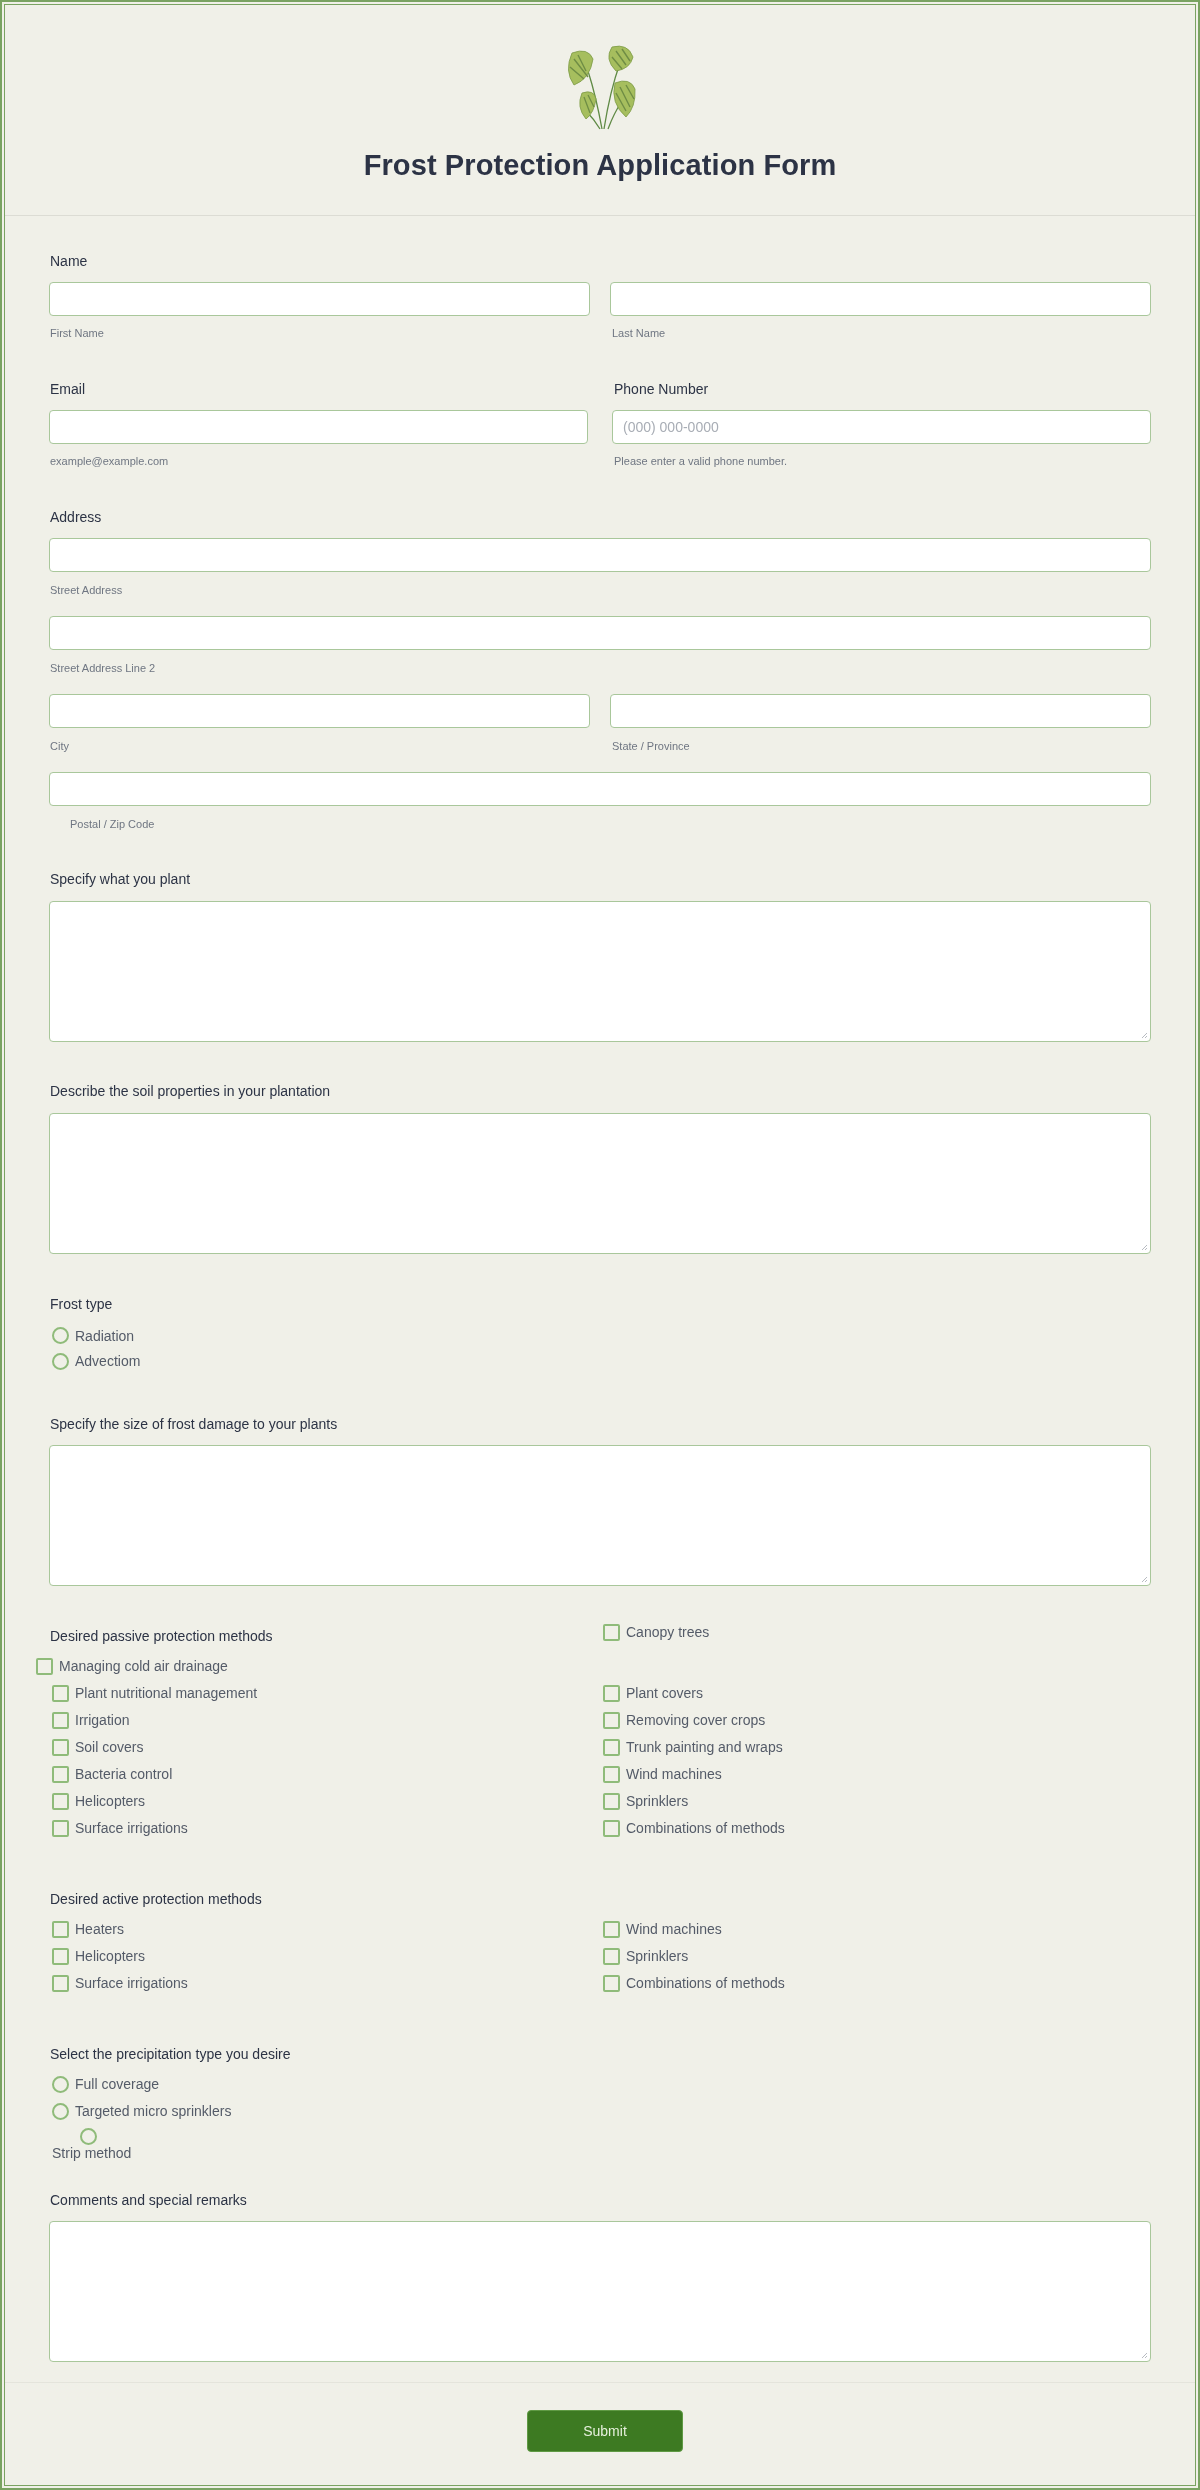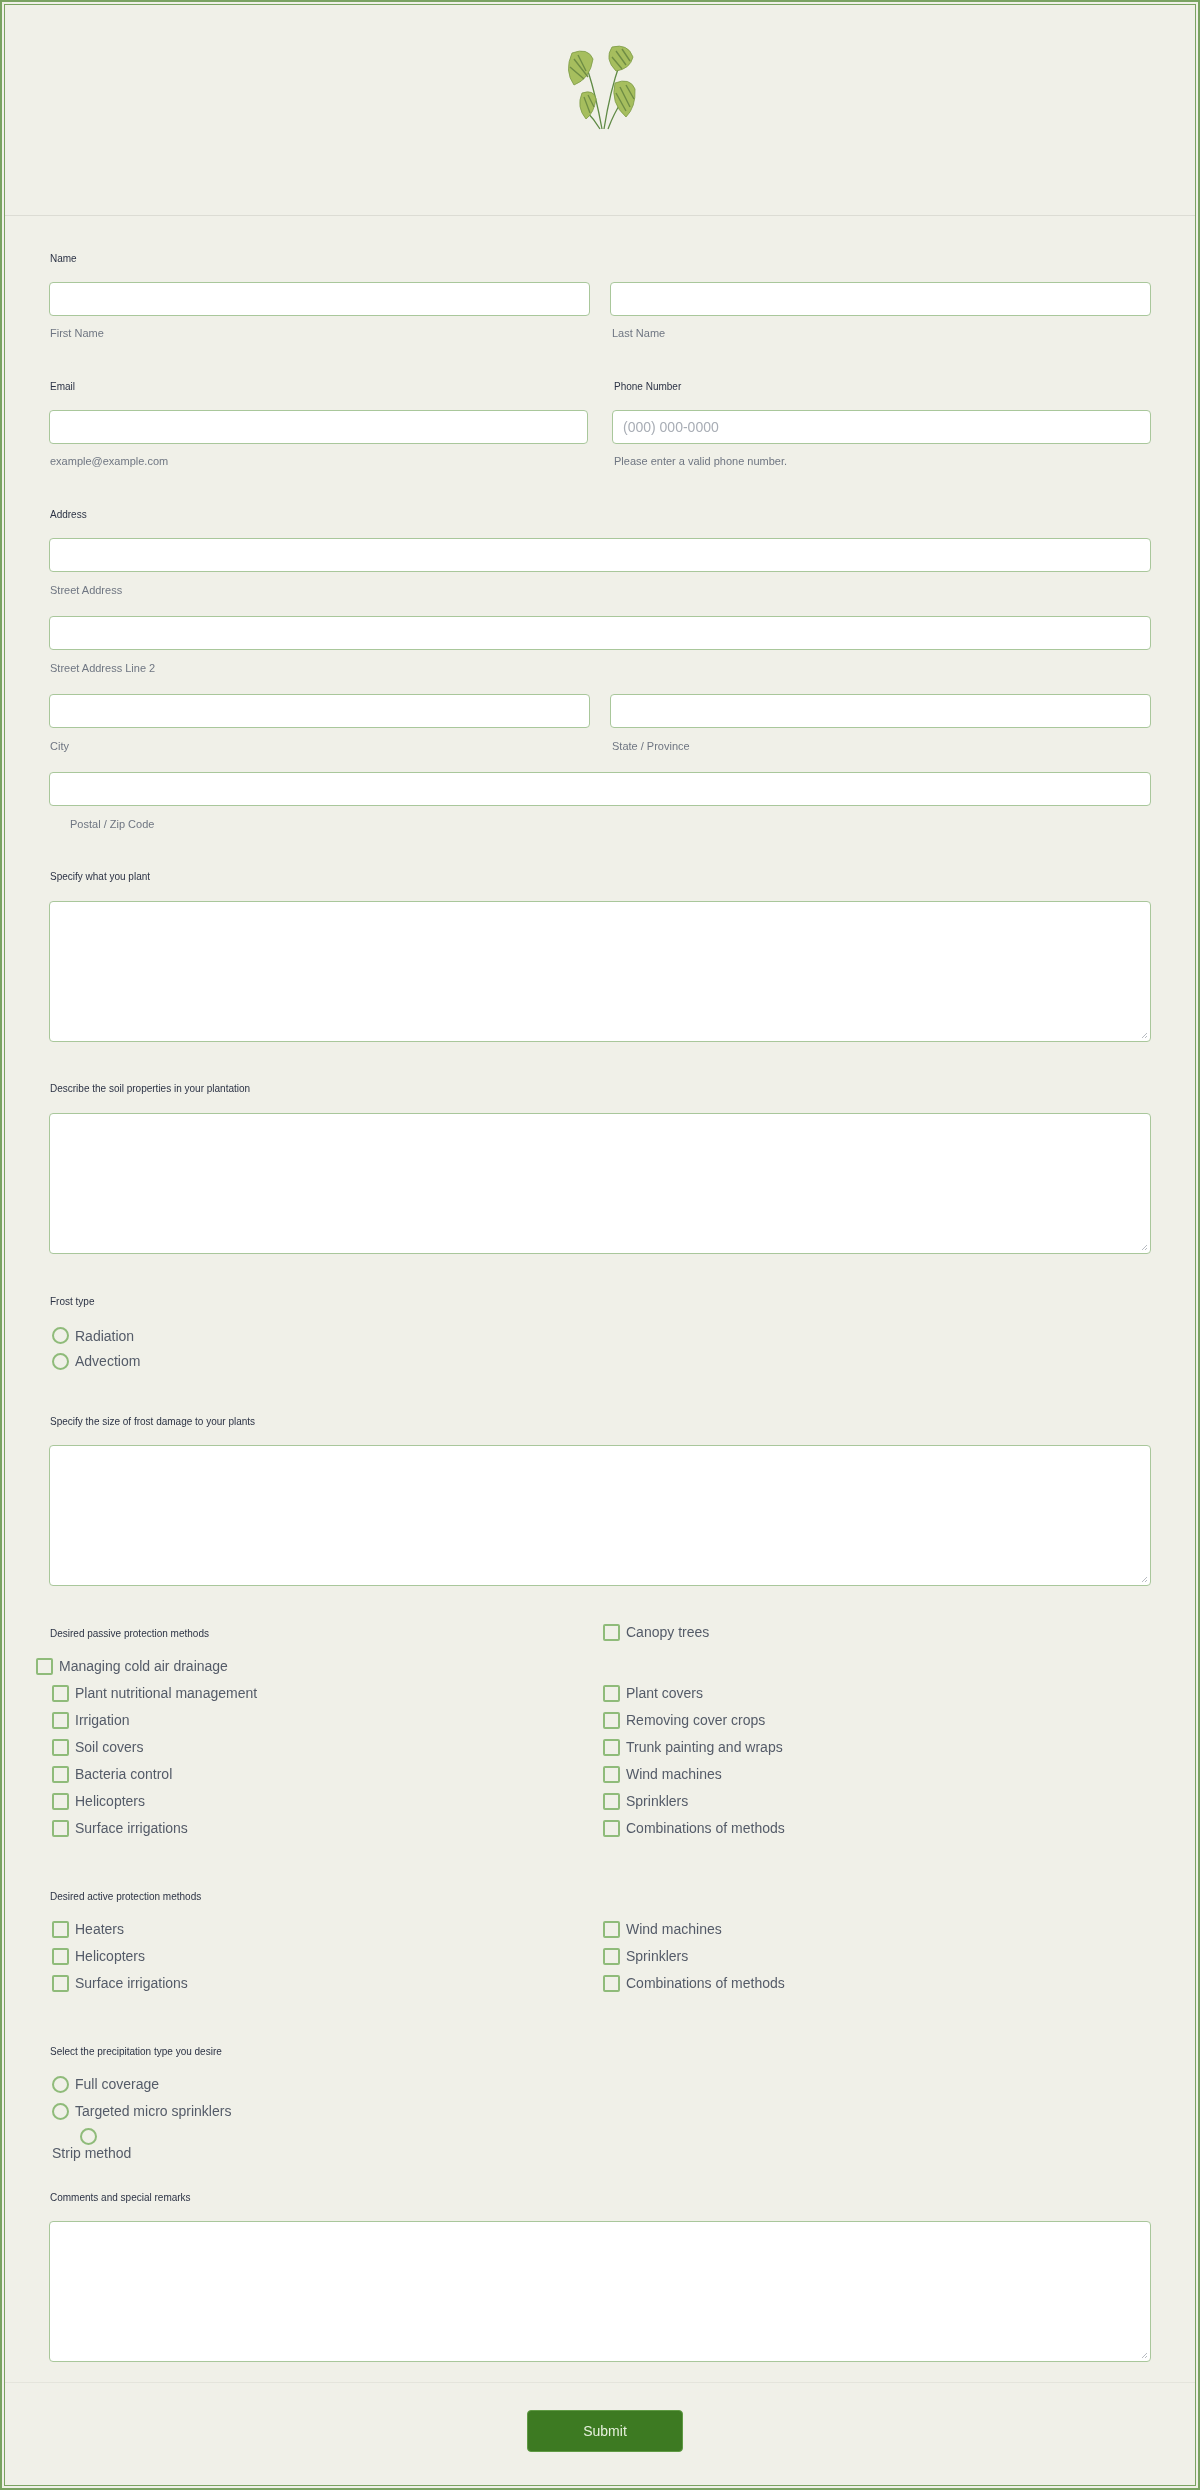--- a/index.html
+++ b/index.html
@@ -4,21 +4,21 @@
 <style>
   * { box-sizing: border-box; margin: 0; padding: 0; }
   html, body { width: 1200px; height: 2490px; background: #f0f0e8; overflow: hidden; }
   body { font-family: "Liberation Sans", "DejaVu Sans", sans-serif; color: #2c3345; position: relative; }
   .frame-outer { position: absolute; left: 0; top: 0; width: 1200px; height: 2490px; border: 2px solid #7aa362; }
   .frame-inner { position: absolute; left: 4px; top: 4px; width: 1192px; height: 2482px; border: 1px solid #7aa362; background: #f0f0e8; }
   .header { position: absolute; left: 5px; top: 5px; width: 1190px; height: 211px; border-bottom: 1px solid #dcdcd4; }
   .logo { position: absolute; left: 555px; top: 36px; width: 90px; height: 90px; }
   .title { position: absolute; left: 0; width: 100%; top: 144px; text-align: center; font-size: 29px; font-weight: bold; color: #2c3345; letter-spacing: 0.1px; }
 
-  .lbl { position: absolute; font-size: 10px; color: #2c3345; }
+  .lbl { position: absolute; font-size: 14px; color: #2c3345; }
   .sub { position: absolute; font-size: 11px; color: #6f7682; }
   .inp { position: absolute; height: 34px; background: #fff; border: 1px solid #a9c79b; border-radius: 4px; font-family: "Liberation Sans", sans-serif; font-size: 14px; padding: 0 10px; color: #2c3345; outline: none; }
   .inp::placeholder { color: #a8adb5; }
   .ta { position: absolute; background: #fff; border: 1px solid #a9c79b; border-radius: 4px; font-family: "Liberation Sans", sans-serif; font-size: 14px; padding: 8px 10px; resize: none; outline: none; }
   .grip { position: absolute; right: 3px; bottom: 3px; width: 8px; height: 8px; }
 
   .opt { position: absolute; display: flex; align-items: center; height: 20px; font-size: 14px; color: #545b68; cursor: pointer; }
   .radio { width: 17px; height: 17px; border: 2px solid #8fbb7a; border-radius: 50%; margin-right: 6px; background: transparent; flex: none; }
   .check { width: 17px; height: 17px; border: 2px solid #8fbb7a; border-radius: 2px; margin-right: 6px; background: transparent; flex: none; }
 
@@ -41,20 +41,21 @@
     </g>
     <path d="M12 12 Q28 6 33 18 Q30 38 14 44 Q4 30 12 12 Z" fill="#a6be5e" stroke="#7c9b46" stroke-width="0.8"></path>
     <path d="M14 18 L28 36 M18 14 L26 30 M10 26 L24 38" stroke="#6f8d45" stroke-width="1.4"></path>
     <path d="M52 6 Q68 2 73 16 Q70 28 56 30 Q44 18 52 6 Z" fill="#a6be5e" stroke="#7c9b46" stroke-width="0.8"></path>
     <path d="M56 10 L66 24 M52 16 L62 28 M62 8 L70 20" stroke="#6f8d45" stroke-width="1.4"></path>
     <path d="M55 42 Q70 36 75 48 Q76 66 66 76 Q50 62 55 42 Z" fill="#a6be5e" stroke="#7c9b46" stroke-width="0.8"></path>
     <path d="M60 46 L70 66 M56 52 L66 70 M66 44 L74 58" stroke="#6f8d45" stroke-width="1.4"></path>
     <path d="M22 52 Q34 48 36 58 Q34 72 26 78 Q16 66 22 52 Z" fill="#a6be5e" stroke="#7c9b46" stroke-width="0.8"></path>
     <path d="M24 56 L30 72 M28 54 L34 66" stroke="#6f8d45" stroke-width="1.3"></path>
   </svg>
+  <div class="title">Frost Protection Application Form</div>
 </div>
 
 <div class="lbl" style="left:50px;top:253px;">Name</div>
 <input class="inp" style="left: 49px; top: 282px; width: 541px;" value="">
 <div class="sub" style="left:50px;top:327px;">First Name</div>
 <input class="inp" style="left: 610px; top: 282px; width: 541px;" value="">
 <div class="sub" style="left:612px;top:327px;">Last Name</div>
 
 <div class="lbl" style="left:50px;top:381px;">Email</div>
 <input class="inp" style="left: 49px; top: 410px; width: 539px;" value="">

